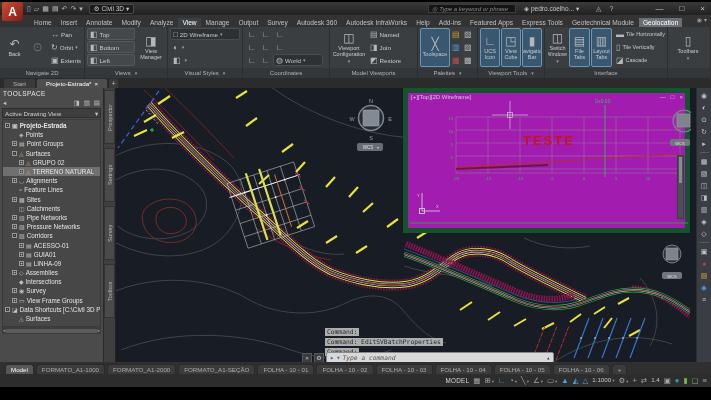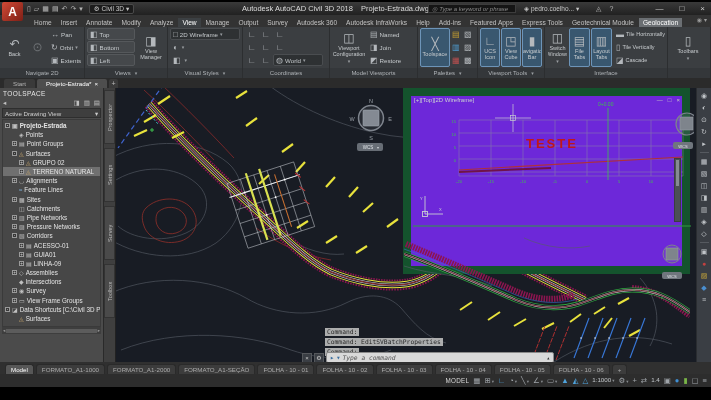--- a/index.html
+++ b/index.html
@@ -77,21 +77,21 @@
 .ts-hscroll .thumb{flex:1;height:4px;margin:0 1px;background:#5c5c5c;}
 .ts-rest{flex:1;background:#4b4b4b;}
 .side-tabs{position:absolute;left:104px;top:88px;width:12px;bottom:38px;background:#3f3f3f;display:flex;flex-direction:column;gap:4px;padding-top:2px;border-right:1px solid #222;}
 .side-tab{writing-mode:vertical-rl;transform:rotate(180deg);font-size:5.6px;color:#b8b8b8;background:#4a4a4a;border:1px solid #333;height:54px;display:flex;align-items:center;justify-content:center;flex:none;cursor:default;}
 
 
 .drawing{position:absolute;left:116px;top:88px;right:0;bottom:38px;background:#181c24;overflow:hidden;}
 .drawing svg{display:block;}
 .main-svg{position:absolute;inset:0;}
 
-.pwin{position:absolute;left:287px;top:0;width:287px;height:186px;border:8px solid #14532d;background:#6d28d9;}
+.pwin{position:absolute;left:287px;top:0;width:287px;height:145px;border:5px solid #14532d;background:#a21caf;}
 .pwin-label{position:absolute;left:3px;top:1px;font-size:6px;color:#c9cdd3;z-index:3;}
 .pwin-ctrl{position:absolute;right:2px;top:1px;display:flex;gap:5px;font-size:6px;color:#c8c8c8;z-index:3;}
 .pwin-scroll{position:absolute;right:1px;top:62px;width:7px;height:64px;background:#4b4f55;border:1px solid #3a3d42;}
 .pwin-scroll .thumb{margin:1px;height:26px;background:#868b92;}
 
 .swin{position:absolute;left:288px;top:148px;width:286px;height:126px;}
 
 .navstrip{position:absolute;right:0;top:0;width:15px;bottom:0;background:#3a3e44;border-left:1px solid #2a2d31;display:flex;flex-direction:column;align-items:center;padding-top:2px;gap:1px;}
 .nav-icon{width:11px;height:11px;font-size:7px;line-height:11px;text-align:center;color:#c0c4c8;flex:none;cursor:default;}
 .nav-icon.sep{height:1px;width:9px;background:#565a60;font-size:0;margin:2px 0;}
@@ -134,24 +134,20 @@
         <span class="glyph">▦</span>
         <span class="glyph">▤</span>
         <span class="glyph">↶</span>
         <span class="glyph">↷</span>
         <span class="glyph">▾</span>
       </div>
     <div class="ws-pill">
       <span>⚙</span>
       <span>Civil 3D</span>
       <span>▾</span>
-    </div>
-    <div class="tb-title">
-      <span>Autodesk AutoCAD Civil 3D 2018</span>
-      <span>Projeto-Estrada.dwg</span>
     </div>
     <div class="search-box">
       <span>◎</span>
       <span>Type a keyword or phrase</span>
     </div>
     <div class="tb-user">
       <span>◈</span>
       <span>pedro.coelho...</span>
       <span>▾</span>
     </div>

